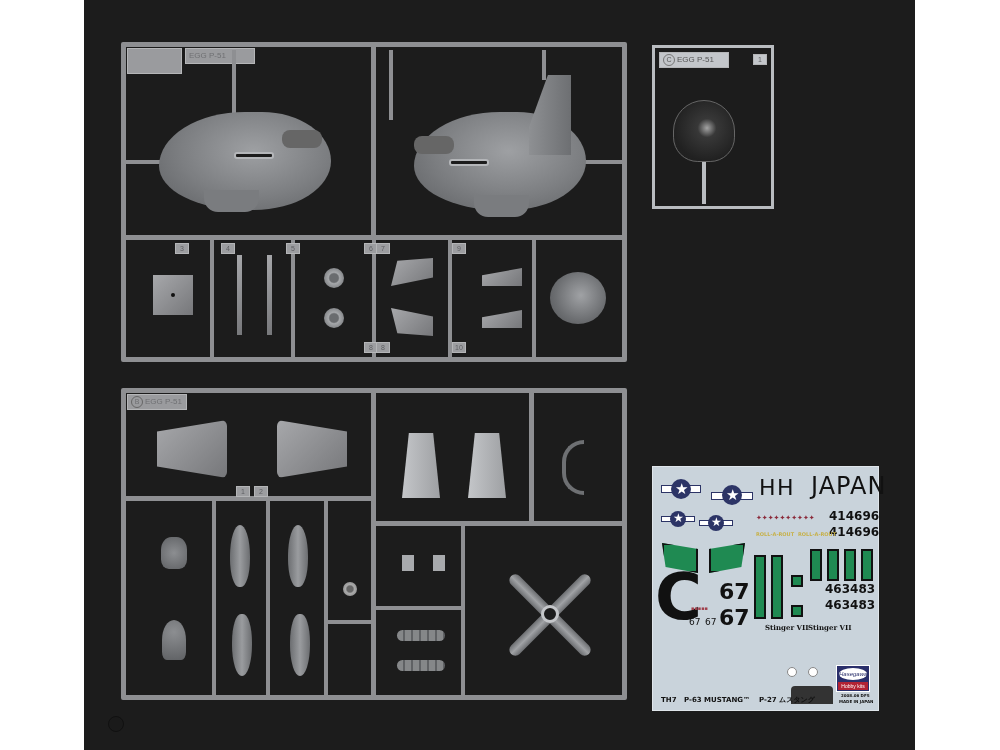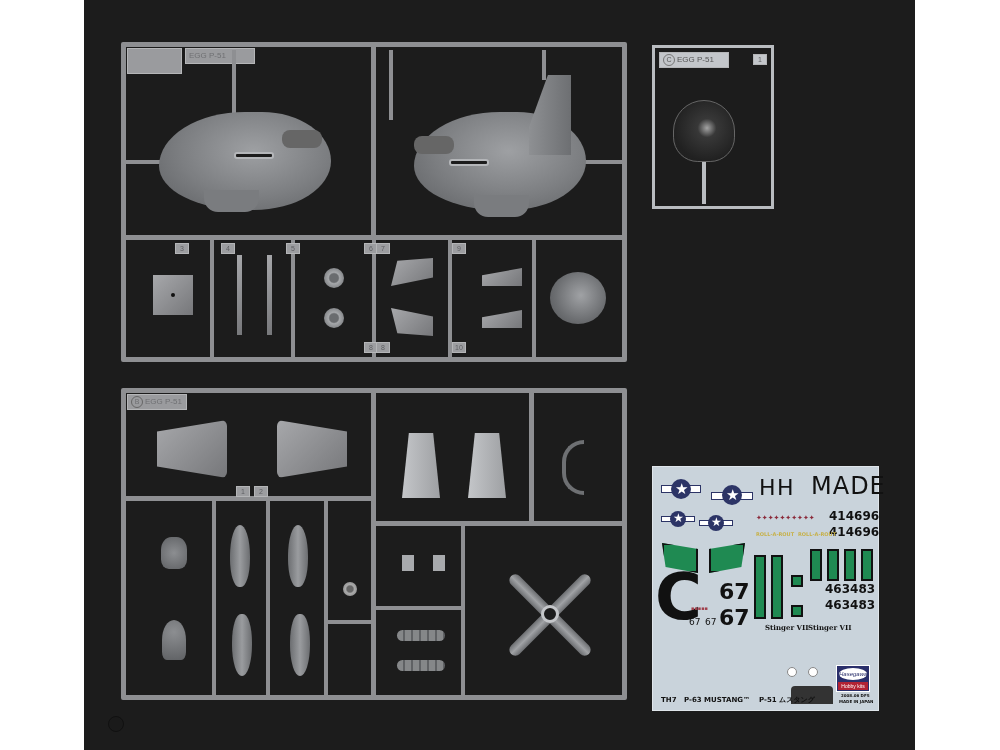--- a/index.html
+++ b/index.html
@@ -147,21 +147,21 @@
       <div class="abs" style="left:12px;top:0;font-size:12px;color:#fff;line-height:15px;">★</div>
     </div>
     <div class="roundel" style="left:46px;top:48px;width:34px;height:16px;">
       <div class="abs" style="left:0;top:5px;width:34px;height:6px;background:#fff;border:1px solid #2c3466;"></div>
       <div class="abs" style="left:9px;top:0;width:16px;height:16px;border-radius:50%;background:#2c3466;"></div>
       <div class="abs" style="left:12px;top:0;font-size:12px;color:#fff;line-height:15px;">★</div>
     </div>
 
     <div class="d-txt" style="left:106px;top:8px;font-size:22px;font-weight:normal;">H</div>
     <div class="d-txt" style="left:124px;top:8px;font-size:22px;font-weight:normal;">H</div>
-    <div class="d-txt" style="left:158px;top:5px;font-size:24px;font-weight:normal;letter-spacing:1px;">MADE</div>
+    <div class="d-txt" style="left:158px;top:5px;font-size:24px;font-weight:normal;letter-spacing:1px;">JAPAN</div>
 
     <div class="d-txt" style="left:103px;top:47px;font-size:7px;color:#8b2a3a;">✦✦✦✦✦✦✦✦✦✦</div>
 
     <div class="d-txt" style="left:176px;top:42px;font-size:12px;">414696</div>
     <div class="d-txt" style="left:176px;top:58px;font-size:12px;">414696</div>
     <div class="d-txt" style="left:103px;top:64px;font-size:5px;color:#c7b14b;">ROLL-A-ROUT</div>
     <div class="d-txt" style="left:145px;top:64px;font-size:5px;color:#c7b14b;">ROLL-A-ROUT</div>
 
     <div class="abs green" style="left:9px;top:76px;width:36px;height:30px;clip-path:polygon(0 0,100% 20%,100% 100%,10% 80%);"></div>
     <div class="abs green" style="left:56px;top:76px;width:36px;height:30px;clip-path:polygon(0 20%,100% 0,90% 80%,0 100%);"></div>
@@ -194,17 +194,17 @@
 
     <div class="abs" style="left:183px;top:198px;width:34px;height:27px;background:#2a2f6b;border:1px solid #fff;">
       <div class="abs" style="left:2px;top:2px;width:28px;height:12px;border-radius:50%;background:#fff;color:#2a2f6b;font-size:6px;line-height:12px;text-align:center;font-style:italic;">Hasegawa</div>
       <div class="abs" style="left:1px;top:16px;width:30px;background:#b22234;color:#fff;font-size:5px;line-height:8px;text-align:center;">Hobby kits</div>
     </div>
     <div class="d-txt" style="left:188px;top:226px;font-size:4px;">2008.06 DFS</div>
     <div class="d-txt" style="left:186px;top:232px;font-size:4px;">MADE IN JAPAN</div>
 
     <div class="d-txt" style="left:8px;top:229px;font-size:7px;">TH7</div>
     <div class="d-txt" style="left:31px;top:229px;font-size:7px;">P-63 MUSTANG™</div>
-    <div class="d-txt" style="left:106px;top:228px;font-size:7px;">P-51 ムスタング</div>
+    <div class="d-txt" style="left:106px;top:228px;font-size:7px;">P-27 ムスタング</div>
   </div>
 
   <div class="abs" style="left:24px;top:716px;width:16px;height:16px;border-radius:50%;border:1px solid #111;background:#1a1a1a;"></div>
 </div>
 
 </body></html>

